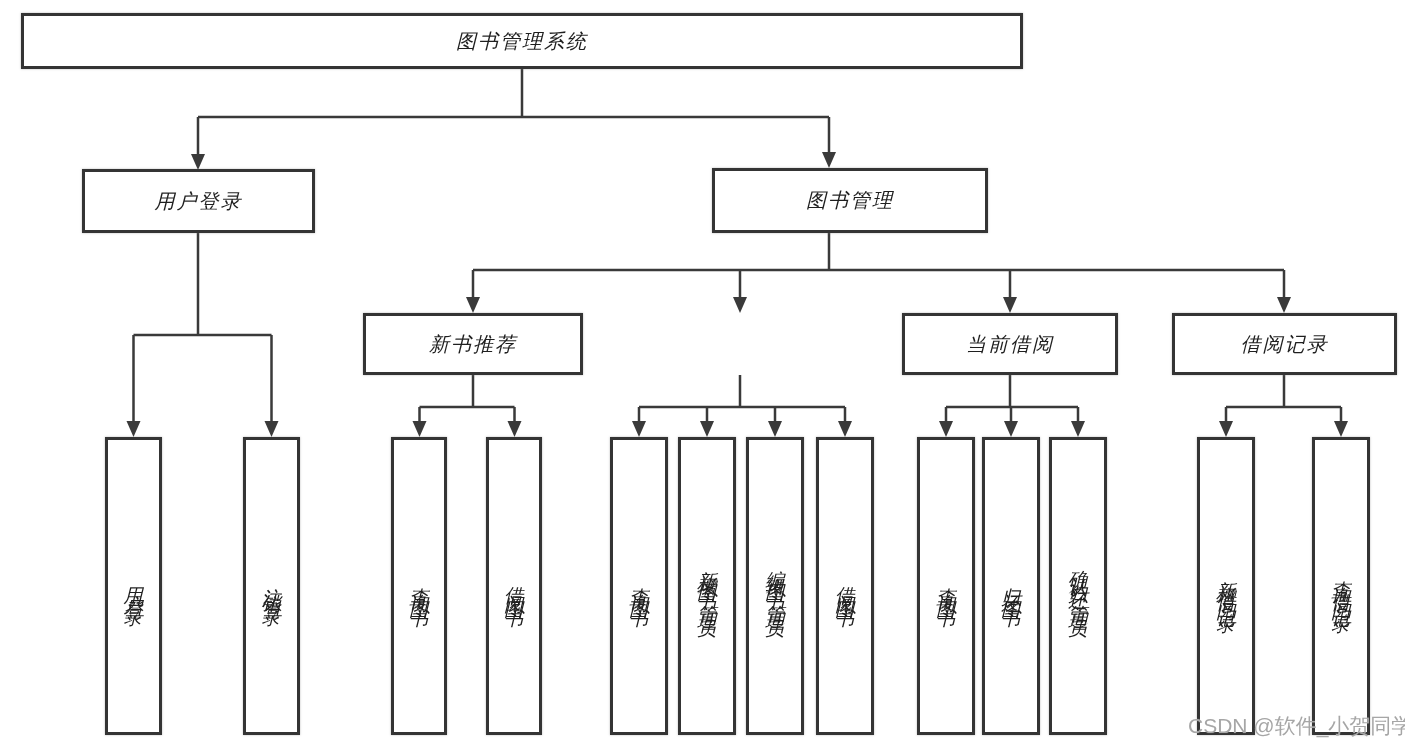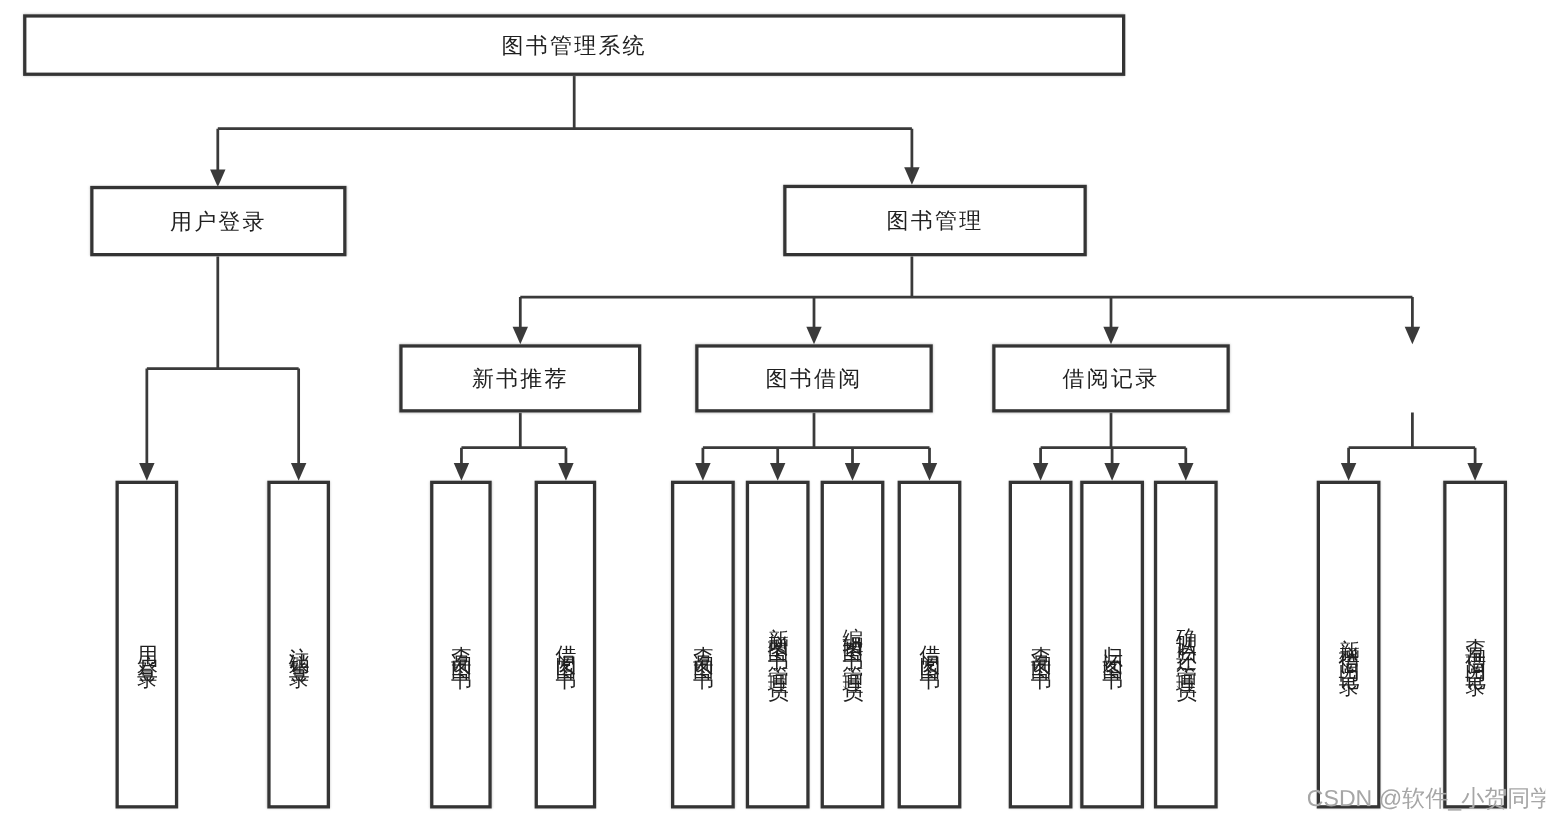--- a/index.html
+++ b/index.html
@@ -19,20 +19,21 @@
   .node {
     position: absolute;
     box-sizing: border-box;
     background: #ffffff;
     border: 3px solid #343434;
     box-shadow: 0 0 2px rgba(130,130,130,0.55);
     display: flex;
     align-items: center;
     justify-content: center;
     color: #1f1f1f;
+    font-style: italic;
   }
   .hnode {
     font-size: 20px;
     letter-spacing: 2px;
     white-space: nowrap;
   }
   .vnode .vtext {
     writing-mode: vertical-rl;
     text-orientation: mixed;
     font-size: 19px;
@@ -117,24 +118,24 @@
   <div class="node hnode n-user">
     <span>用户登录</span>
   </div>
   <div class="node hnode n-bookmgmt">
     <span>图书管理</span>
   </div>
 
   <div class="node hnode n-mod0">
     <span>新书推荐</span>
   </div>
-  <div class="node hnode n-mod1">
-    <span>图书借阅</span>
+  <div class="node hnode n-mod2">
+    <span>当前借阅</span>
   </div>
-  <div class="node hnode n-mod2">
+  <div class="node hnode n-mod3">
     <span>借阅记录</span>
   </div>
 
   <div class="node vnode leaf g1c0">
     <span class="vtext">用户登录</span>
   </div>
   <div class="node vnode leaf g1c1">
     <span class="vtext">注销登录</span>
   </div>
 

